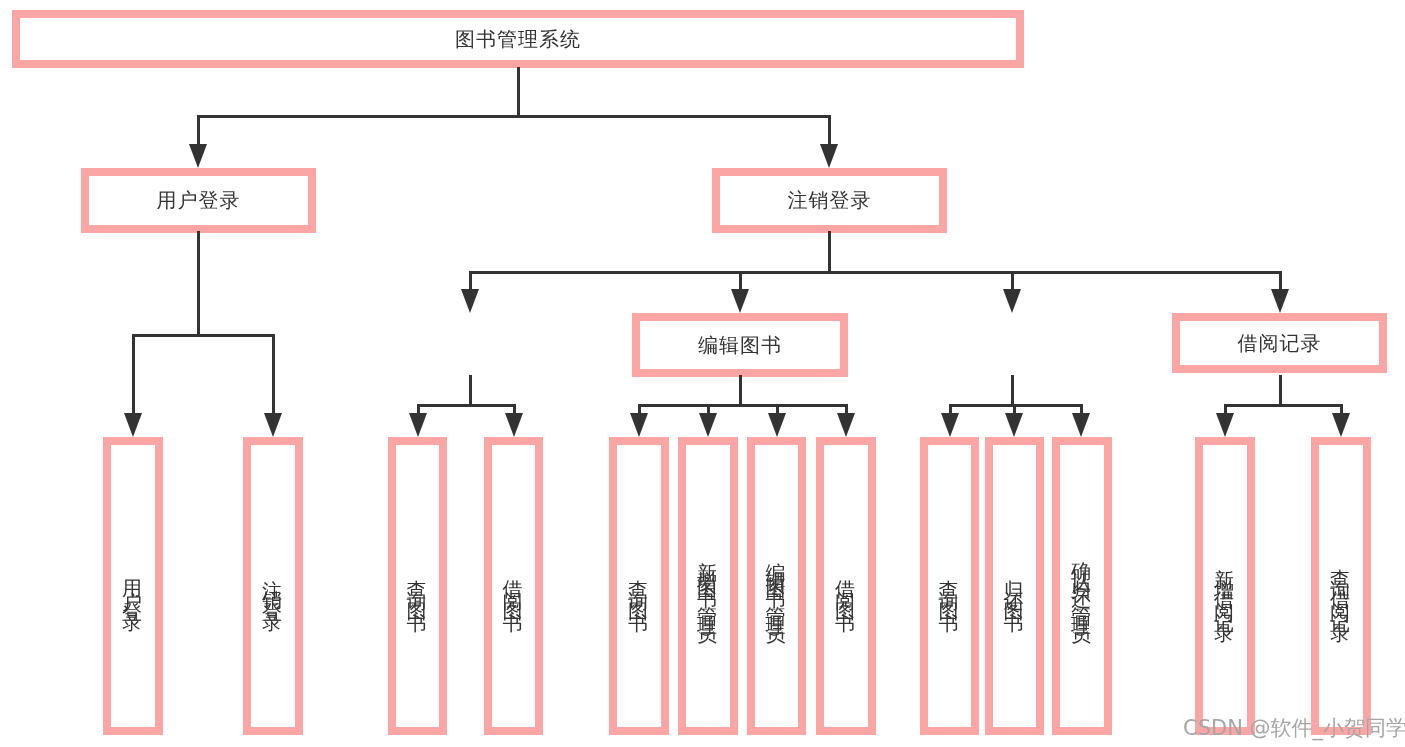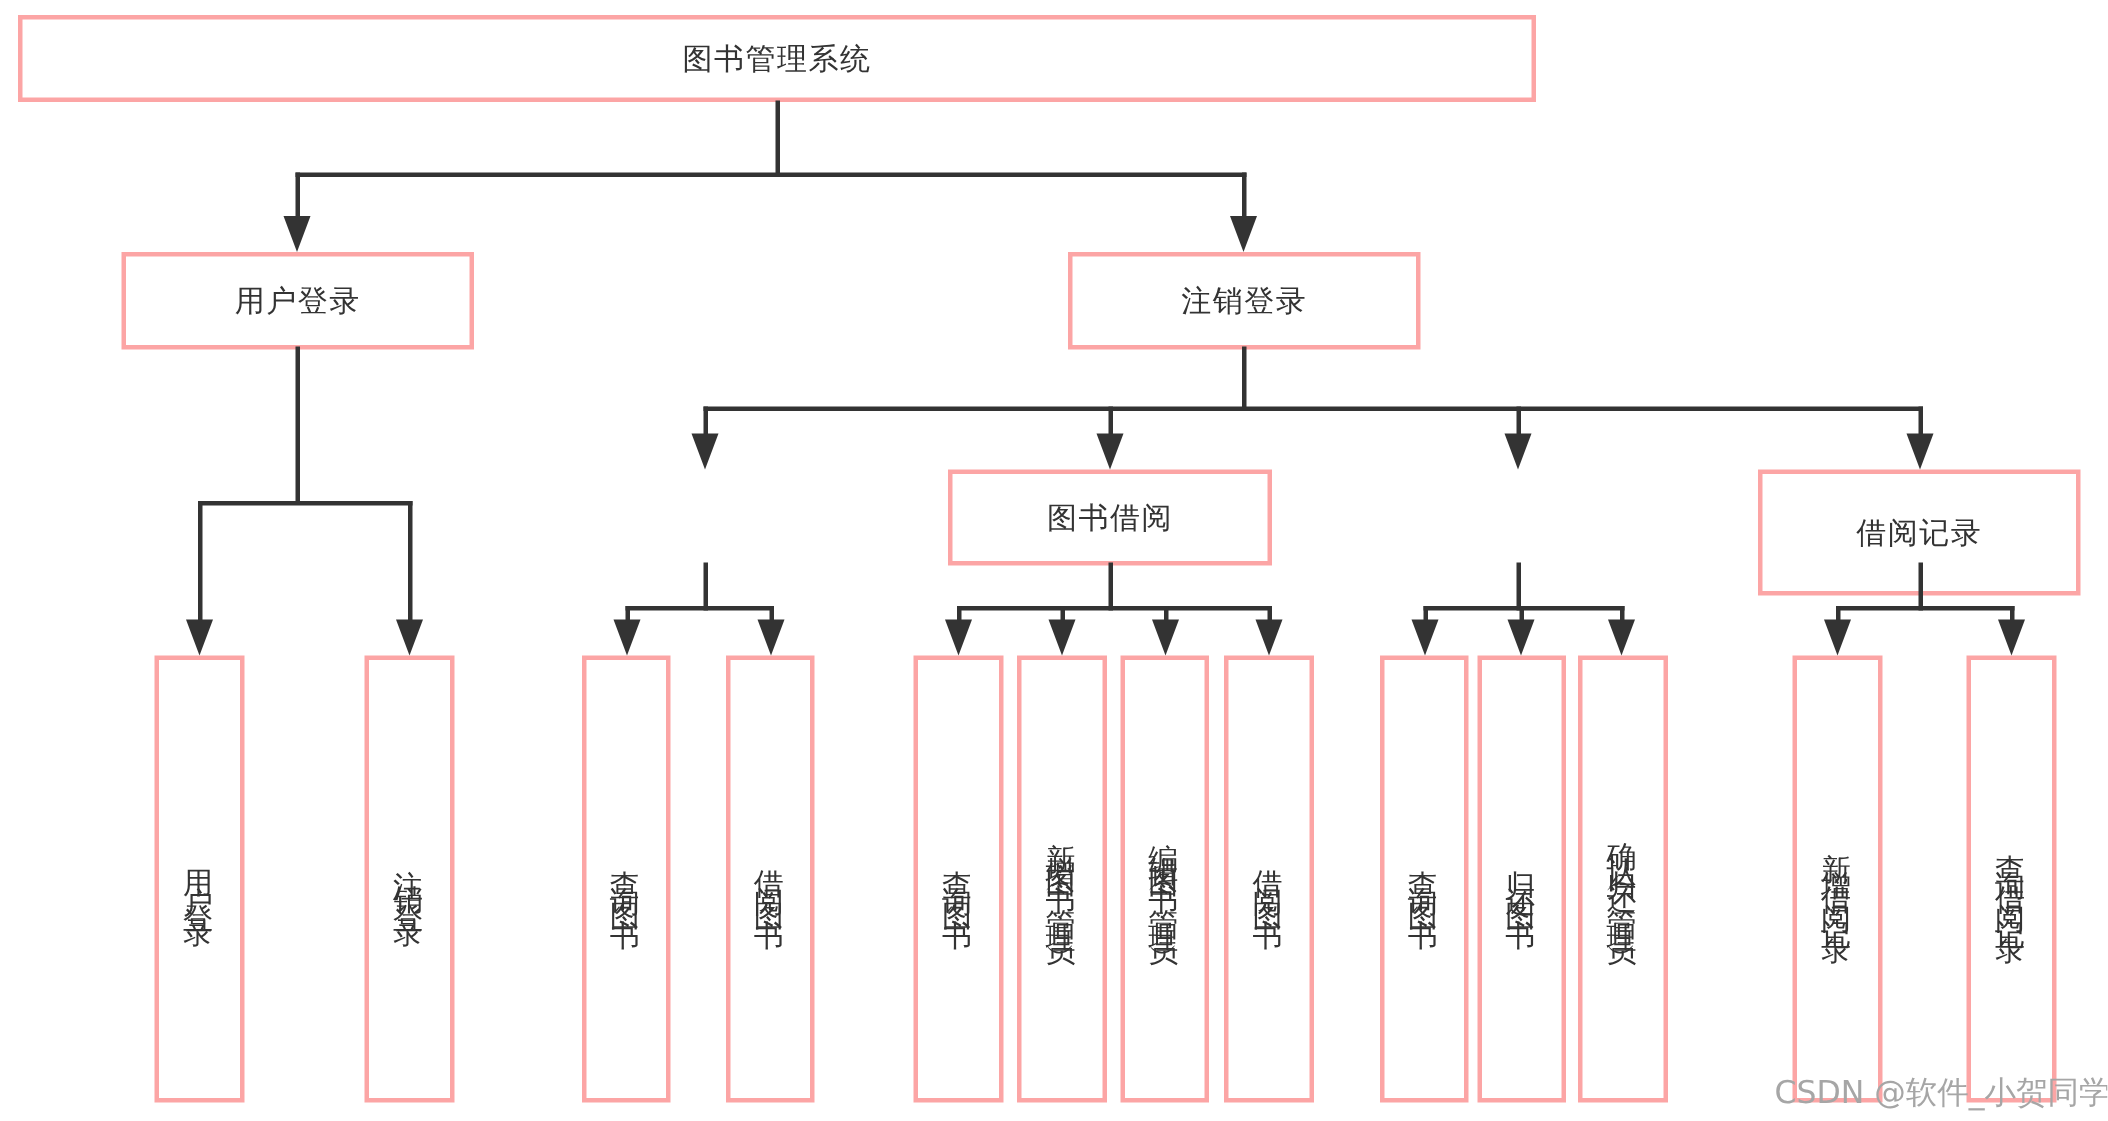--- a/index.html
+++ b/index.html
@@ -1,18 +1,18 @@
 <!DOCTYPE html>
 <html><head>
 <meta charset="utf-8">
 <style>
   html,body{margin:0;padding:0;background:#fff;}
   .canvas{position:relative;width:1405px;height:747px;background:#fff;overflow:hidden;
           font-family:"DejaVu Sans","Liberation Sans",sans-serif;}
-  .box{position:absolute;box-sizing:border-box;border:3px solid #fca5a5;background:#fff;
+  .box{position:absolute;box-sizing:border-box;border:8px solid #fca5a5;background:#fff;
        display:flex;align-items:center;justify-content:center;color:#333;}
   .hlabel{font-size:20px;letter-spacing:1px;white-space:nowrap;}
   .vlabel{writing-mode:vertical-rl;text-orientation:mixed;font-size:20px;
           letter-spacing:11px;white-space:nowrap;}
   .vline{position:absolute;width:3px;background:#333;}
   .hline{position:absolute;height:3px;background:#333;}
   .arrow{position:absolute;width:0;height:0;
          border-left:9px solid transparent;border-right:9px solid transparent;
          border-top:24px solid #333;}
   .watermark{position:absolute;color:#a6a6a6;font-size:21px;white-space:nowrap;}
@@ -27,23 +27,23 @@
   </div>
 
   <div class="box" style="left:81px;top:168px;width:235px;height:65px">
     <span class="hlabel">用户登录</span>
   </div>
   <div class="box" style="left:712px;top:168px;width:235px;height:65px">
     <span class="hlabel">注销登录</span>
   </div>
 
   <div class="box" style="left:632px;top:313px;width:216px;height:64px">
-    <span class="hlabel">图书借阅</span>
+    <span class="hlabel">编辑图书</span>
   </div>
-  <div class="box" style="left:1172px;top:313px;width:215px;height:84px">
+  <div class="box" style="left:1172px;top:313px;width:215px;height:60px">
     <span class="hlabel">借阅记录</span>
   </div>
 
   <div class="box" style="left:103px;top:437px;width:60px;height:298px">
     <span class="vlabel">用户登录</span>
   </div>
   <div class="box" style="left:243px;top:437px;width:60px;height:298px">
     <span class="vlabel">注销登录</span>
   </div>
 

